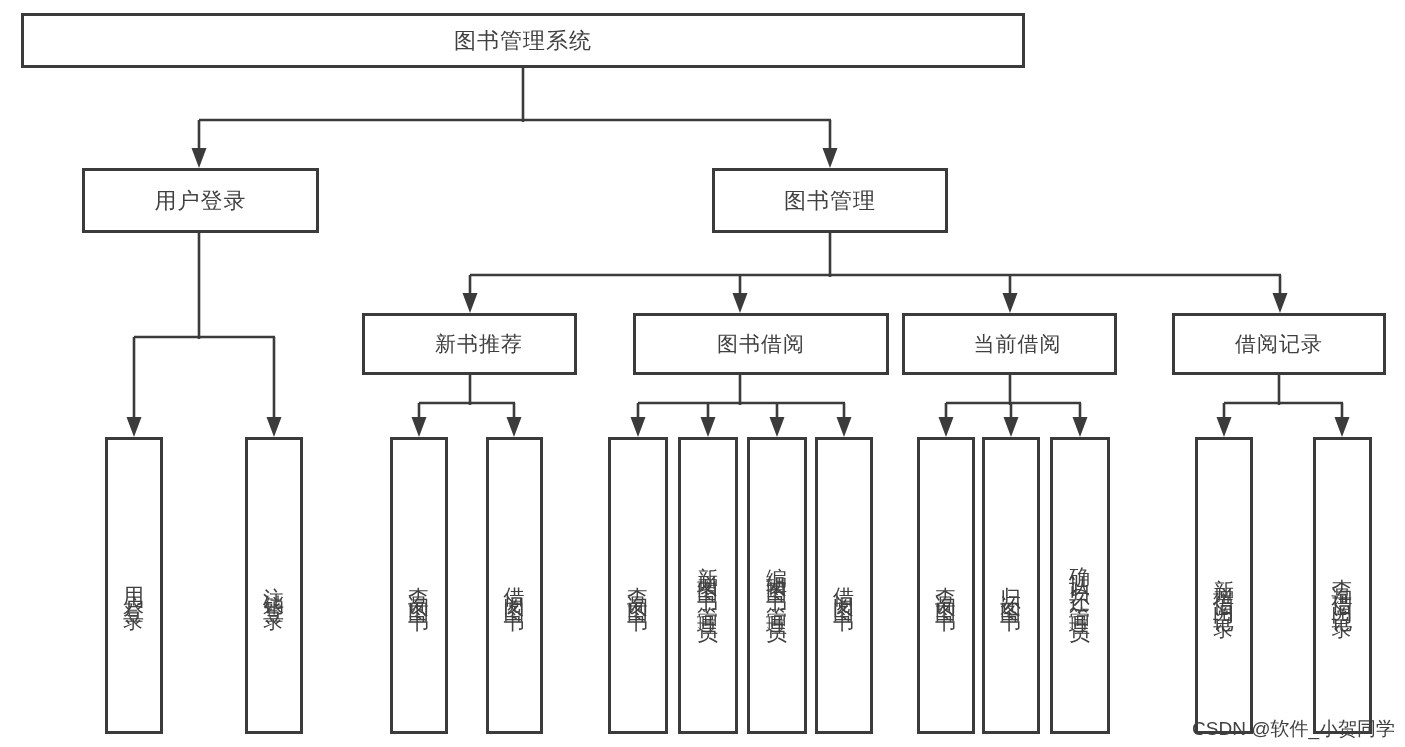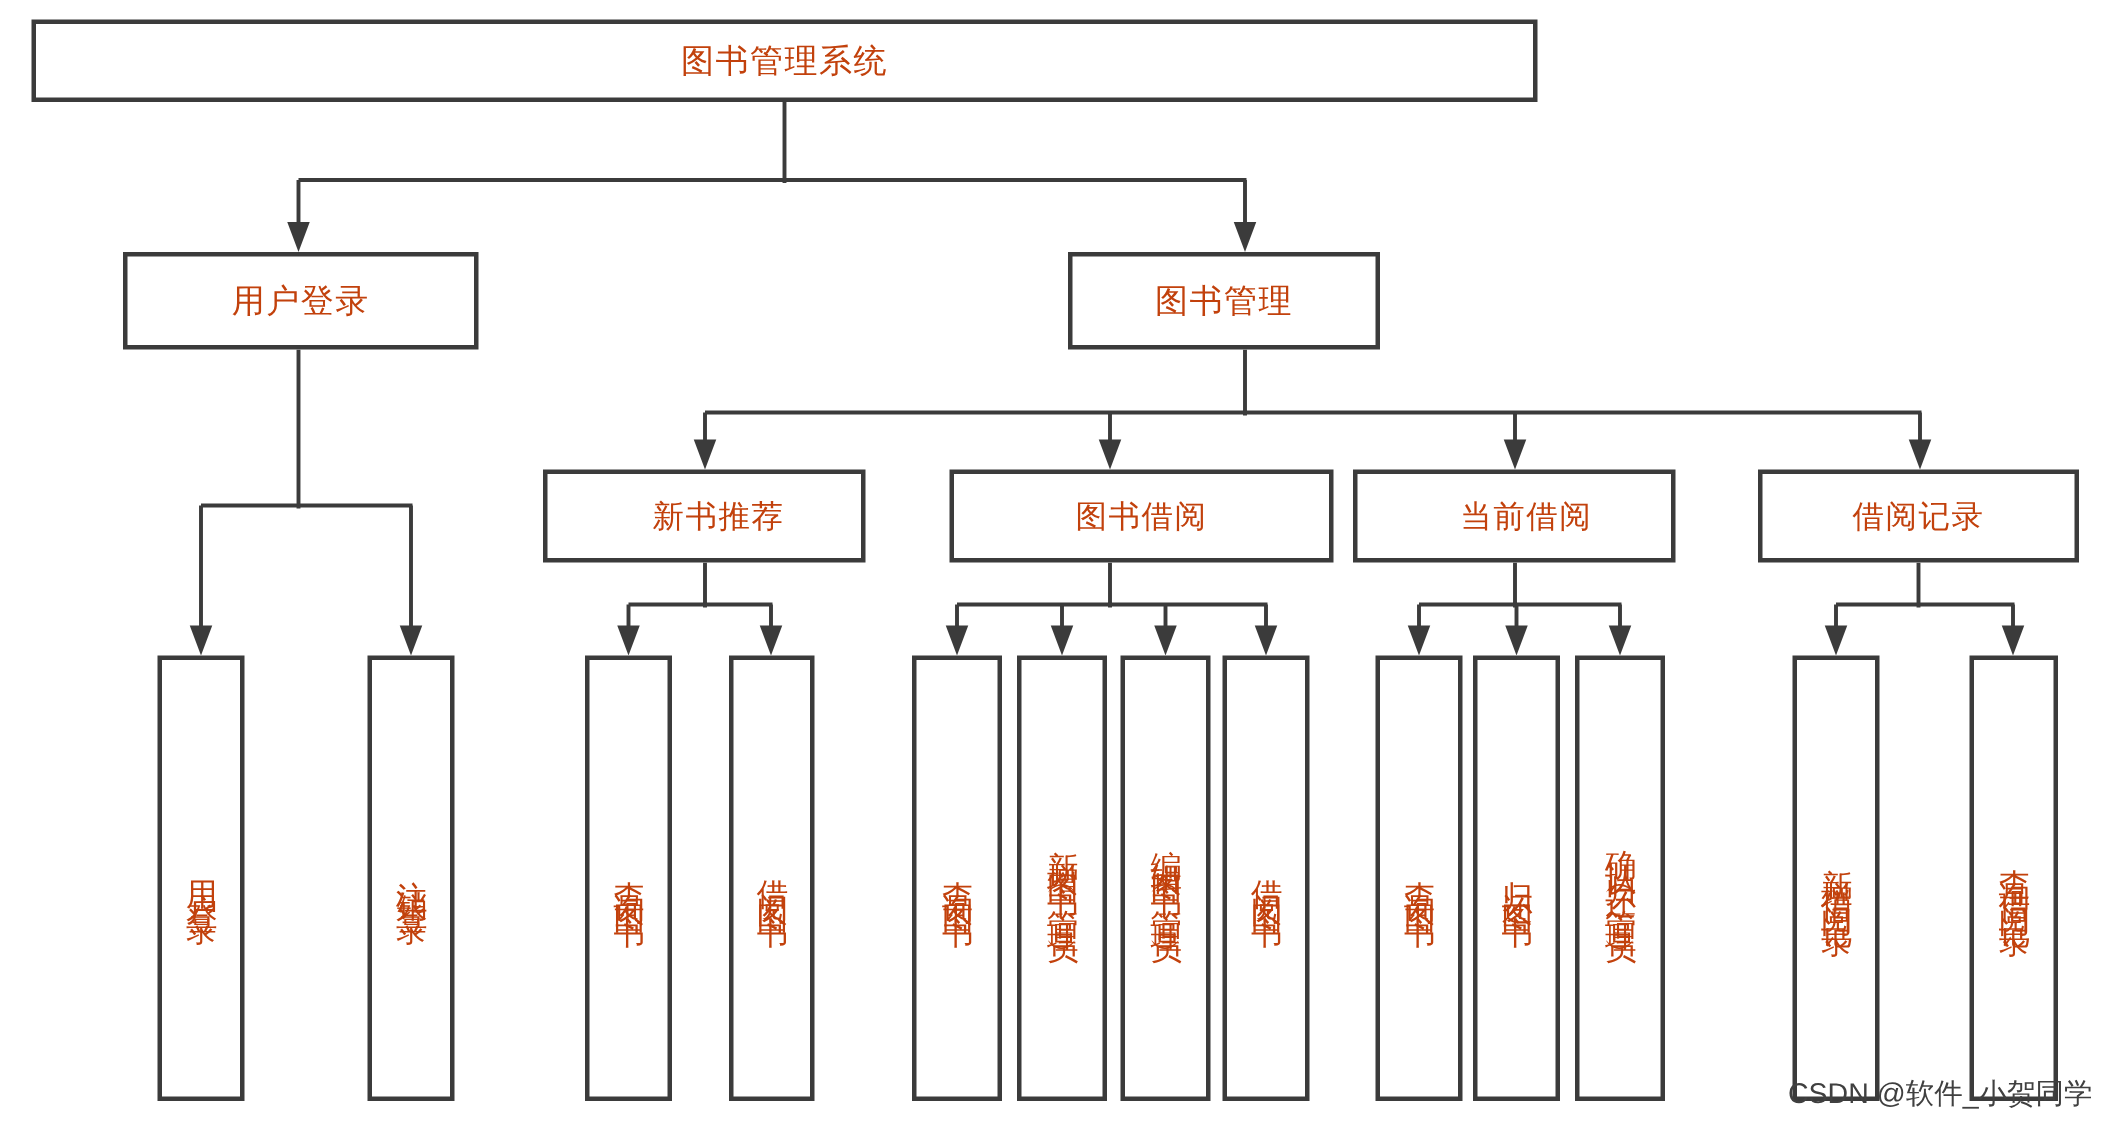--- a/index.html
+++ b/index.html
@@ -22,28 +22,28 @@
     pointer-events: none;
   }
   .node {
     position: absolute;
     box-sizing: border-box;
     background: #ffffff;
     border: 3px solid #3b3b3b;
     display: flex;
     align-items: center;
     justify-content: center;
-    color: #c2410c;
+    color: #404040;
     font-size: 22px;
     letter-spacing: 1px;
     z-index: 2;
   }
   .node.root   { left: 21px;  top: 13px;  width: 1004px; height: 55px; }
   .node.lv2a   { left: 82px;  top: 168px; width: 237px;  height: 65px; }
-  .node.lv2b   { left: 712px; top: 168px; width: 208px;  height: 65px; text-align: right; }
+  .node.lv2b   { left: 712px; top: 168px; width: 236px;  height: 65px; text-align: right; }
   .node.lv3    { top: 313px; height: 62px; font-size: 21px; }
   .node.lv3a   { left: 362px;  width: 215px; padding-left: 19px; }
   .node.lv3b   { left: 633px;  width: 256px; }
   .node.lv3c   { left: 902px;  width: 215px; padding-left: 16px; }
   .node.lv3d   { left: 1172px; width: 214px; }
   .node.leaf {
     top: 437px;
     height: 297px;
     width: 58px;
     font-size: 21px;

